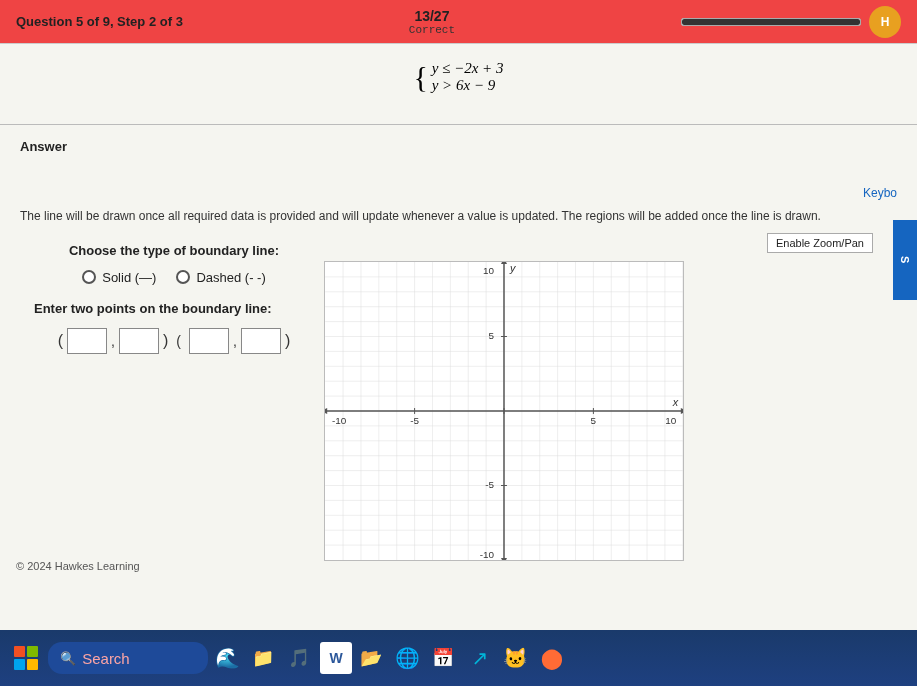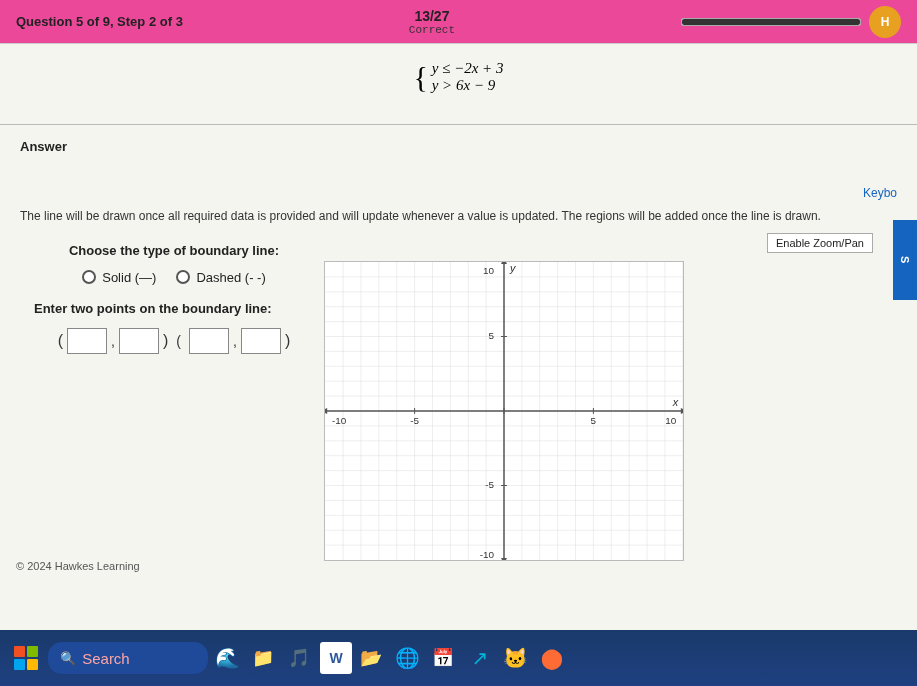--- a/index.html
+++ b/index.html
@@ -15,21 +15,21 @@
     
     .main-content {
       background: #f5f5f0;
       width: 917px;
       height: 630px;
       position: relative;
     }
 
     
     .header-bar {
-      background: #ec4899;
+      background: #ef4444;
       border-bottom: 1px solid #ccc;
       padding: 8px 16px;
       display: flex;
       align-items: center;
       justify-content: space-between;
       height: 44px;
     }
     .header-left {
       font-size: 13px;
       font-weight: bold;

